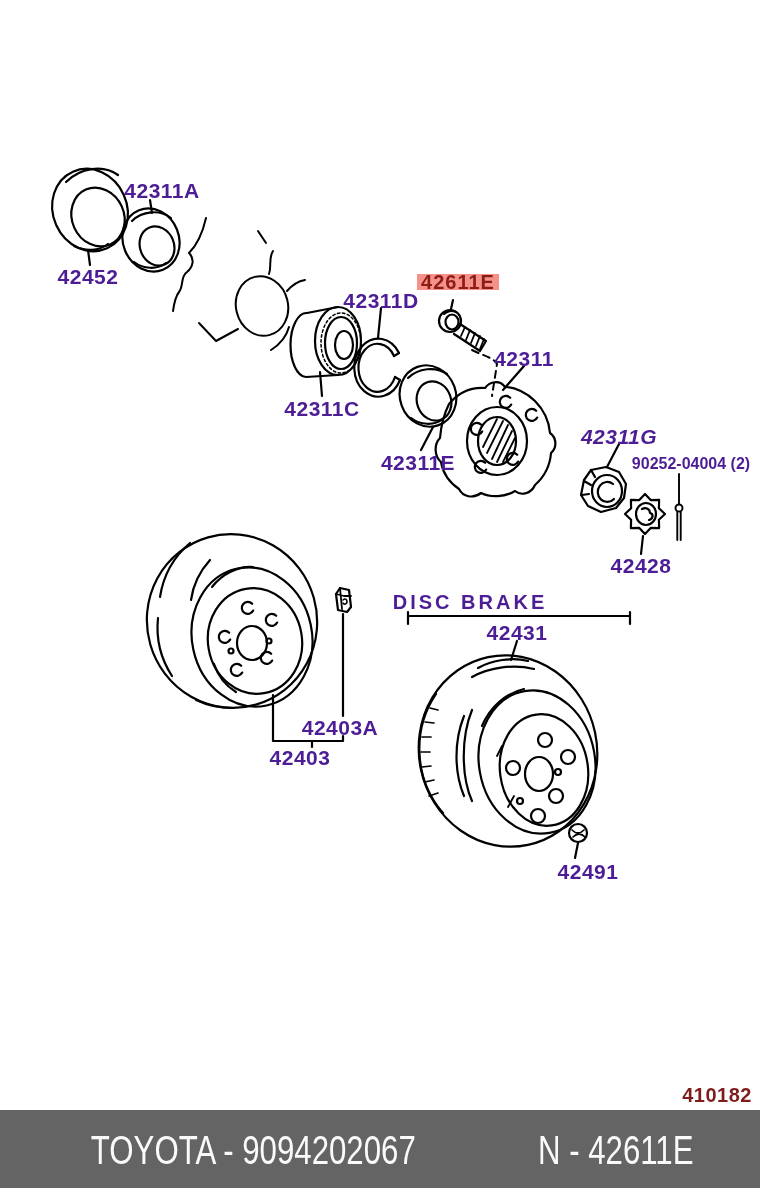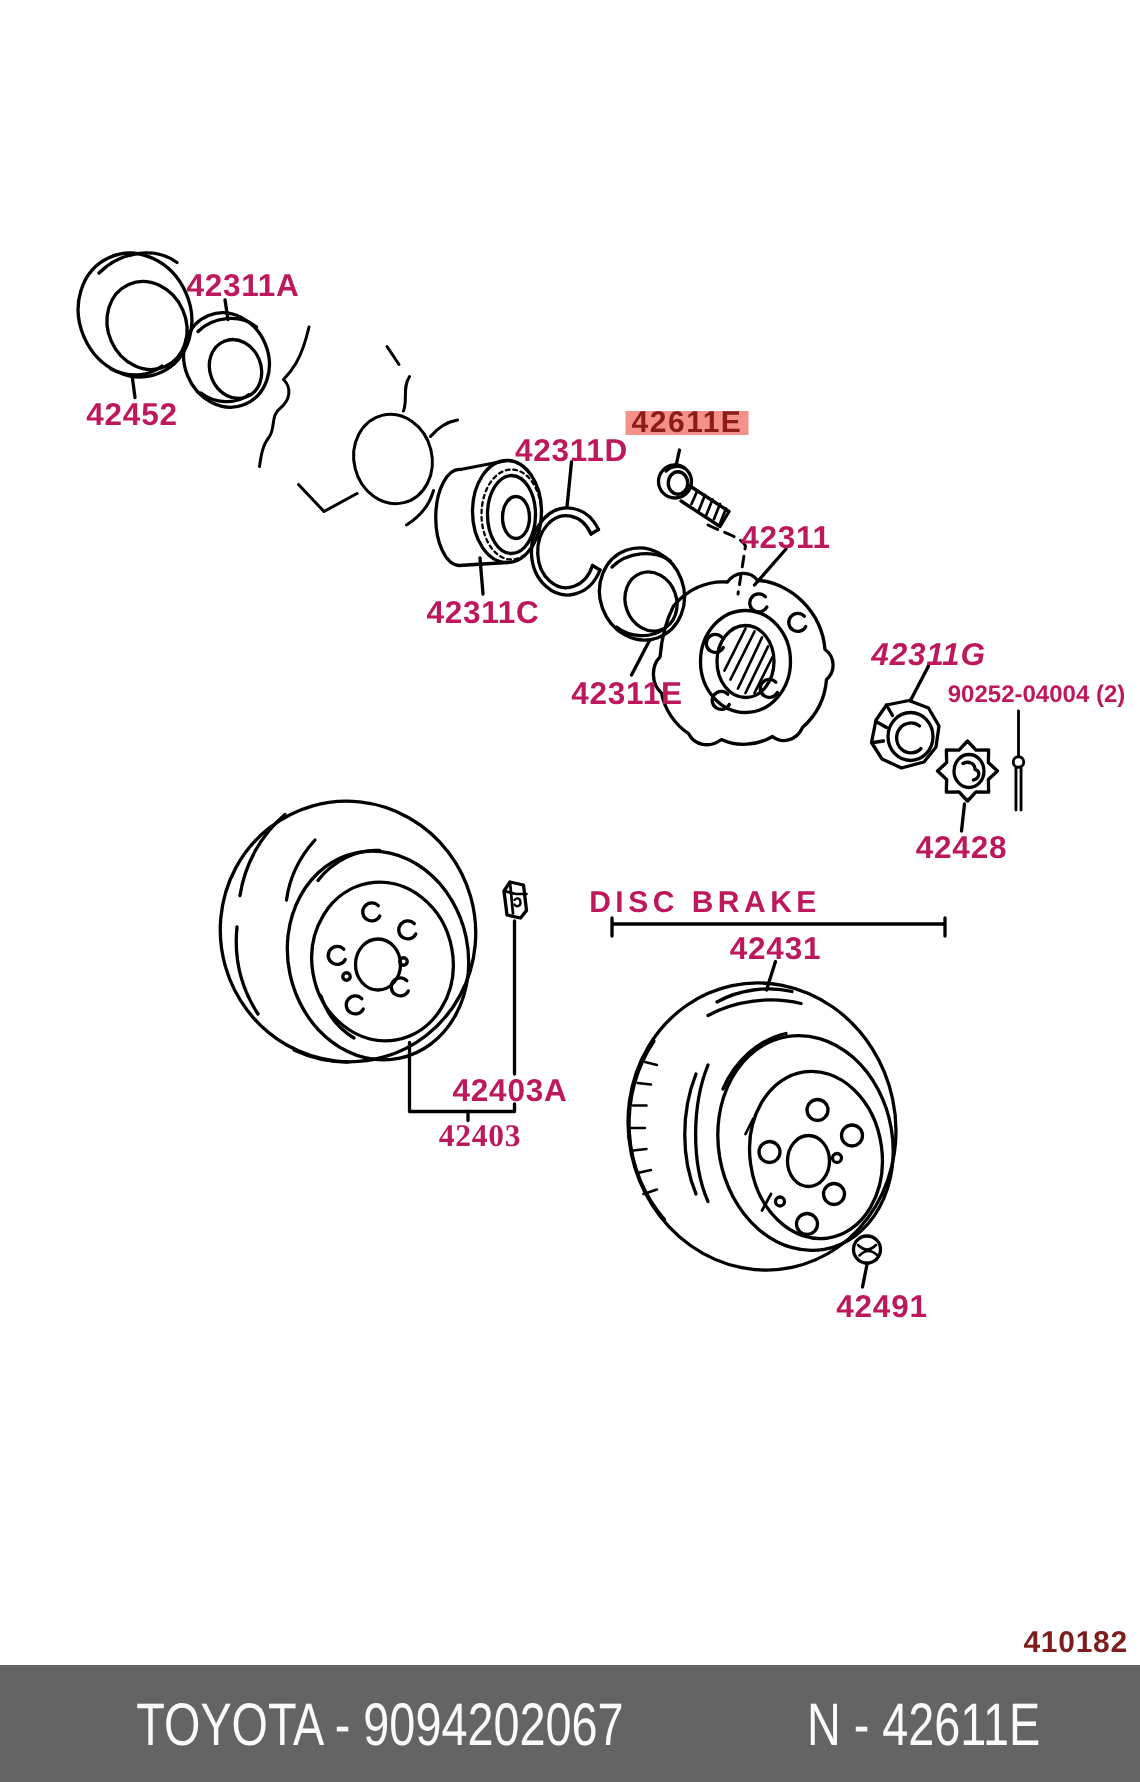--- a/index.html
+++ b/index.html
@@ -4,21 +4,21 @@
 <style>
   html,body{margin:0;padding:0;background:#fff;}
   .stage{
     position:relative; width:760px; height:1188px; background:#fff;
     overflow:hidden; font-family:"Liberation Sans", sans-serif;
   }
   .art{position:absolute; left:0; top:0;}
   .label{
     position:absolute; transform:translateX(-50%);
     font:700 21px "Liberation Sans", sans-serif;
-    color:#be185d; white-space:nowrap; letter-spacing:.5px; line-height:1;
+    color:#4c1d95; white-space:nowrap; letter-spacing:.5px; line-height:1;
   }
   .label.small{font-size:16px; letter-spacing:0;}
   .label.wide{font-size:20px; letter-spacing:3px;text-align:center;}
   .hl-box{
     position:absolute; left:417px; top:274px; width:82px; height:16px;
     background:var(--hl-bg,#f4918a); display:flex; align-items:center; justify-content:center;
   }
   .hl-box .hl-text{
     font:700 20px "Liberation Sans", sans-serif;
     color:var(--hl-text,#8c1c15); letter-spacing:1px; line-height:1;
@@ -208,21 +208,21 @@
   <div class="label" style="left:88px;  top:266px;">42452</div>
   <div class="label" style="left:162px; top:180px;">42311A</div>
   <div class="label" style="left:381px; top:290px;">42311D</div>
   <div class="label" style="left:322px; top:398px;">42311C</div>
   <div class="label" style="left:418px; top:452px;">42311E</div>
   <div class="label" style="left:524px; top:348px;">42311</div>
   <div class="label" style="left:619px; top:426px;font-style:italic;">42311G</div>
   <div class="label small" style="left:691px; top:456px;">90252-04004 (2)</div>
   <div class="label" style="left:641px; top:555px;">42428</div>
   <div class="label" style="left:340px; top:717px;text-align:center;">42403A</div>
-  <div class="label" style="left:320px; top:747px;font-family:Liberation Serif, serif;">42403</div>
+  <div class="label" style="left:300px; top:747px;">42403</div>
   <div class="label wide" style="left:470px; top:592px;">DISC BRAKE</div>
   <div class="label" style="left:517px; top:622px;">42431</div>
   <div class="label" style="left:588px; top:861px;">42491</div>
 
   <div class="hl-box">
     <span class="hl-text">42611E</span>
   </div>
 
   <div class="drawing-no">410182</div>
 

